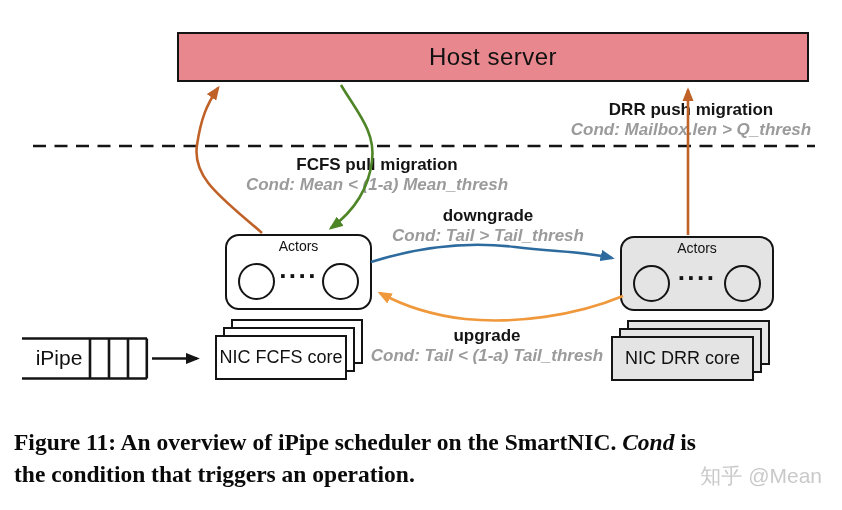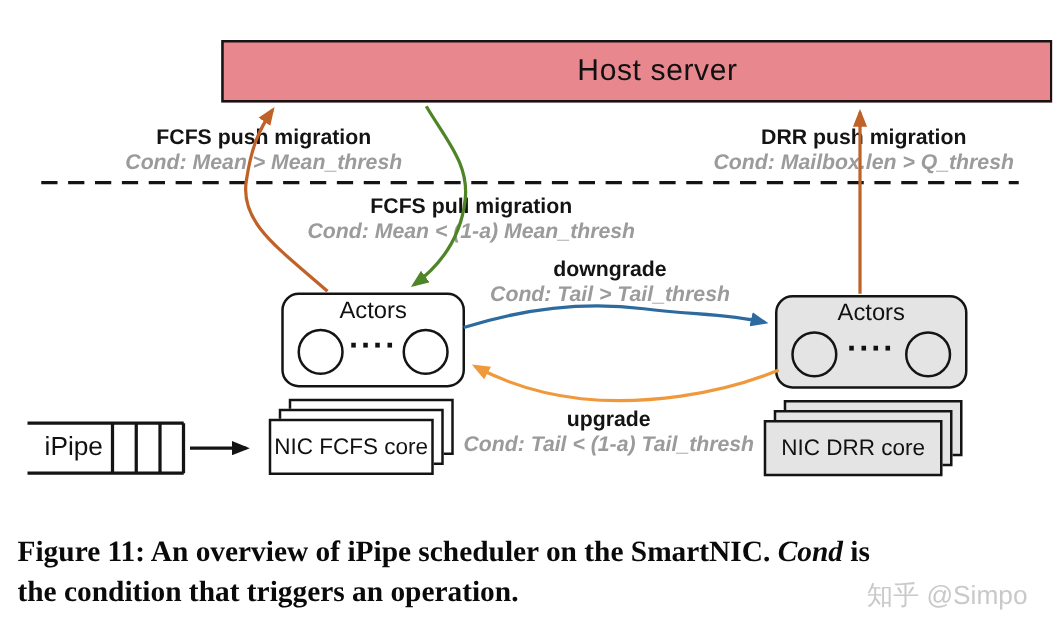--- a/index.html
+++ b/index.html
@@ -6,31 +6,31 @@
   .stage{
     position:relative;width:842px;height:510px;background:#ffffff;overflow:hidden;
     font-family:"Liberation Sans",sans-serif;color:#111;
   }
   .abs{position:absolute;}
   
   .host-box{
     left:177px;top:32px;width:628px;height:46px;
     background:var(--host-fill);border:2.5px solid #141414;
     display:flex;align-items:center;justify-content:center;
-    font-size:24px;letter-spacing:.5px;z-index:1;padding-left:33px;
+    font-size:24px;letter-spacing:.5px;z-index:1;
   }
   
   .lbl{position:absolute;text-align:center;white-space:nowrap;z-index:2;}
   .lbl .t{font-weight:bold;font-size:17px;color:#141414;}
   .lbl .c{font-weight:bold;font-style:italic;font-size:17px;color:var(--cond-color);}
   
   .actors{
     position:absolute;border:2.5px solid #141414;border-radius:14px;z-index:1;
   }
-  .actors .actors-label{position:absolute;left:0;right:0;top:2px;text-align:center;font-size:19px;}
+  .actors .actors-label{position:absolute;left:0;right:0;top:2px;text-align:center;font-size:14px;}
   .actors .circle{position:absolute;width:33px;height:33px;border:2.25px solid #141414;border-radius:50%;top:27px;background:transparent;}
   .actors .circle.cl{left:11px;}
   .actors .circle.cr{right:11px;}
   .actors .dots{position:absolute;left:0;right:0;top:24px;text-align:center;font-size:26px;font-weight:bold;letter-spacing:1px;line-height:33px;}
   .actors.left{left:225px;top:234px;width:143px;height:72px;background:#ffffff;}
   .actors.right{left:620px;top:236px;width:150px;height:71px;background:var(--gray-fill);}
   
   .card{position:absolute;border:2.5px solid #141414;z-index:1;display:flex;align-items:center;justify-content:center;font-size:18px;}
   .card.white{background:#ffffff;justify-content:center;}
   .card.gray{background:var(--gray-fill);}
@@ -45,24 +45,20 @@
 </style>
 </head>
 <body>
 
 <div class="stage" style="--host-fill: #e8878d; --gray-fill: #e4e4e4; --cond-color: #9b9b9b;">
 
   <div class="abs host-box">
     <span>Host server</span>
   </div>
 
-  <div class="lbl" style="left:91px;top:100px;width:240px;">
-    <div class="t">FCFS push migration</div>
-    <div class="c">Cond: Mean &gt; Mean_thresh</div>
-  </div>
 
   <div class="lbl" style="left:561px;top:100px;width:260px;">
     <div class="t">DRR push migration</div>
     <div class="c">Cond: Mailbox.len &gt; Q_thresh</div>
   </div>
 
   <div class="lbl" style="left:237px;top:155px;width:280px;">
     <div class="t">FCFS pull migration</div>
     <div class="c">Cond: Mean &lt; (1-a) Mean_thresh</div>
   </div>
@@ -145,15 +141,15 @@
     </g>
 
     <path d="M152,358.5 L197,358.5" fill="none" stroke-width="2.6" marker-end="url(#m-black)" stroke="#141414"></path>
   </svg>
 
   <div class="abs caption">
     <div><span>Figure 11: An overview of iPipe scheduler on the SmartNIC. </span><span class="italic">Cond</span><span> is</span></div>
     <div>the condition that triggers an operation.</div>
   </div>
 
-  <div class="abs watermark">知乎 @Simpo</div>
+  <div class="abs watermark">知乎 @Mean</div>
 
 </div>
 
 </body></html>

